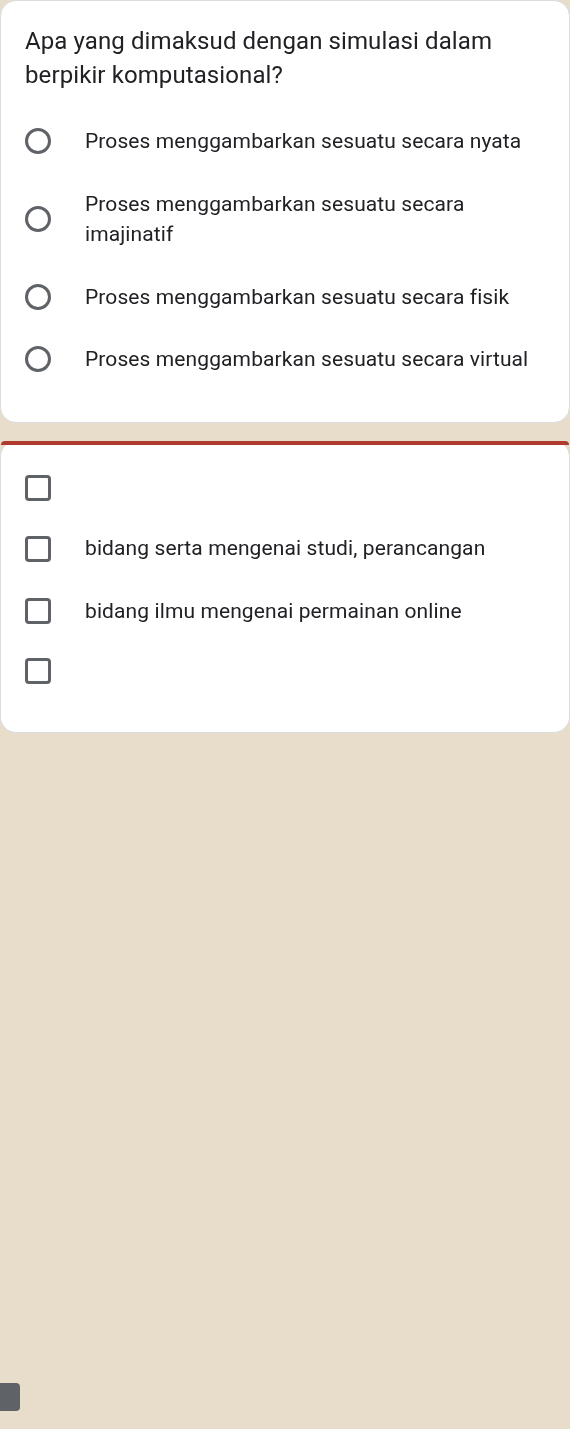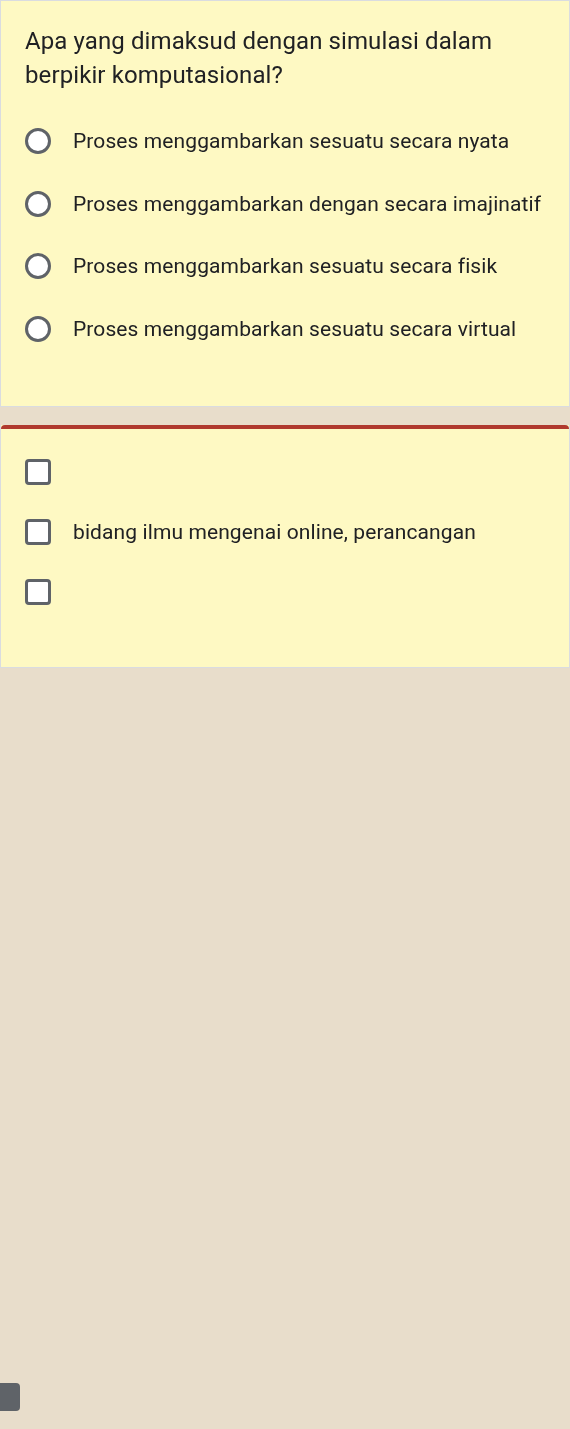--- a/index.html
+++ b/index.html
@@ -3,38 +3,38 @@
 <meta charset="utf-8">
 <style>
   * { box-sizing: border-box; margin: 0; padding: 0; }
   body {
     font-family: Roboto, Arial, sans-serif;
     background: #e8ddcb;
     width: 570px;
     color: #202124;
   }
   .card {
-    background: #fef9c3;
-    border-radius: 0;
-    padding: 24px 24px 40px 24px;
+    background: #ffffff;
+    border-radius: 16px;
+    padding: 24px 24px 26px 24px;
     margin-bottom: 18px;
     border: 1px solid #dadce0;
   }
   .card.accent { border-top: none; position: relative; }
   .accent-bar {
     height: 4px; background: #b03a2e; border-radius: 8px 8px 0 0;
     margin: -24px -24px 20px -24px;
   }
   .q-title {
     font-size: 24px; line-height: 1.4; font-weight: 400;
     letter-spacing: 0.1px; margin-bottom: 24px; color: #202124;
   }
   .req { color: #d93025; }
   .option-row {
-    display: flex; align-items: center; gap: 22px;
+    display: flex; align-items: center; gap: 34px;
     padding: 10px 0 22px 0;
   }
   .opt-label {
     font-size: 21px; line-height: 1.45; color: #202124; letter-spacing: 0.1px;
     flex: 1;
   }
   .radio {
     width: 26px; height: 26px; flex: 0 0 26px;
     border: 3px solid #5f6368; border-radius: 50%;
     background: #fff;
@@ -55,40 +55,44 @@
 
 <div class="card">
   <div class="q-title">Apa yang dimaksud dengan simulasi dalam berpikir komputasional?</div>
 
   <div class="option-row">
     <span class="radio"></span>
     <span class="opt-label">Proses menggambarkan sesuatu secara nyata</span>
   </div>
   <div class="option-row">
     <span class="radio"></span>
-    <span class="opt-label">Proses menggambarkan dengan secara imajinatif</span>
+    <span class="opt-label">Proses menggambarkan sesuatu secara imajinatif</span>
   </div>
   <div class="option-row">
     <span class="radio"></span>
     <span class="opt-label">Proses menggambarkan sesuatu secara fisik</span>
   </div>
   <div class="option-row">
     <span class="radio"></span>
     <span class="opt-label">Proses menggambarkan sesuatu secara virtual</span>
   </div>
 </div>
 
 <div class="card accent">
   <div class="accent-bar"></div>
 
   <div class="option-row">
     <span class="checkbox"></span>
   </div>
   <div class="option-row">
     <span class="checkbox"></span>
-    <span class="opt-label">bidang ilmu mengenai online, perancangan</span>
+    <span class="opt-label">bidang serta mengenai studi, perancangan</span>
+  </div>
+  <div class="option-row">
+    <span class="checkbox"></span>
+    <span class="opt-label">bidang ilmu mengenai permainan online</span>
   </div>
   <div class="option-row">
     <span class="checkbox"></span>
   </div>
 </div>
 
 <div class="footer-tab"></div>
 
 </body></html>

